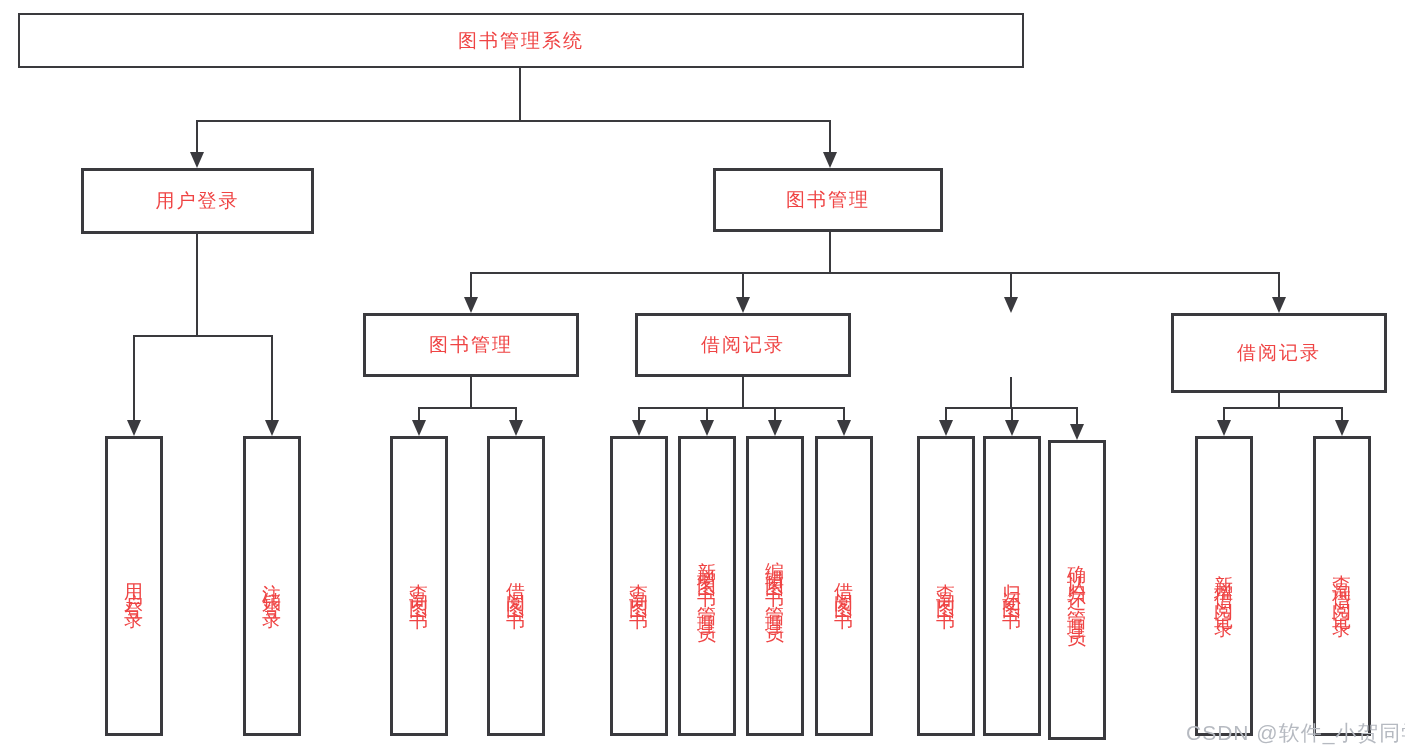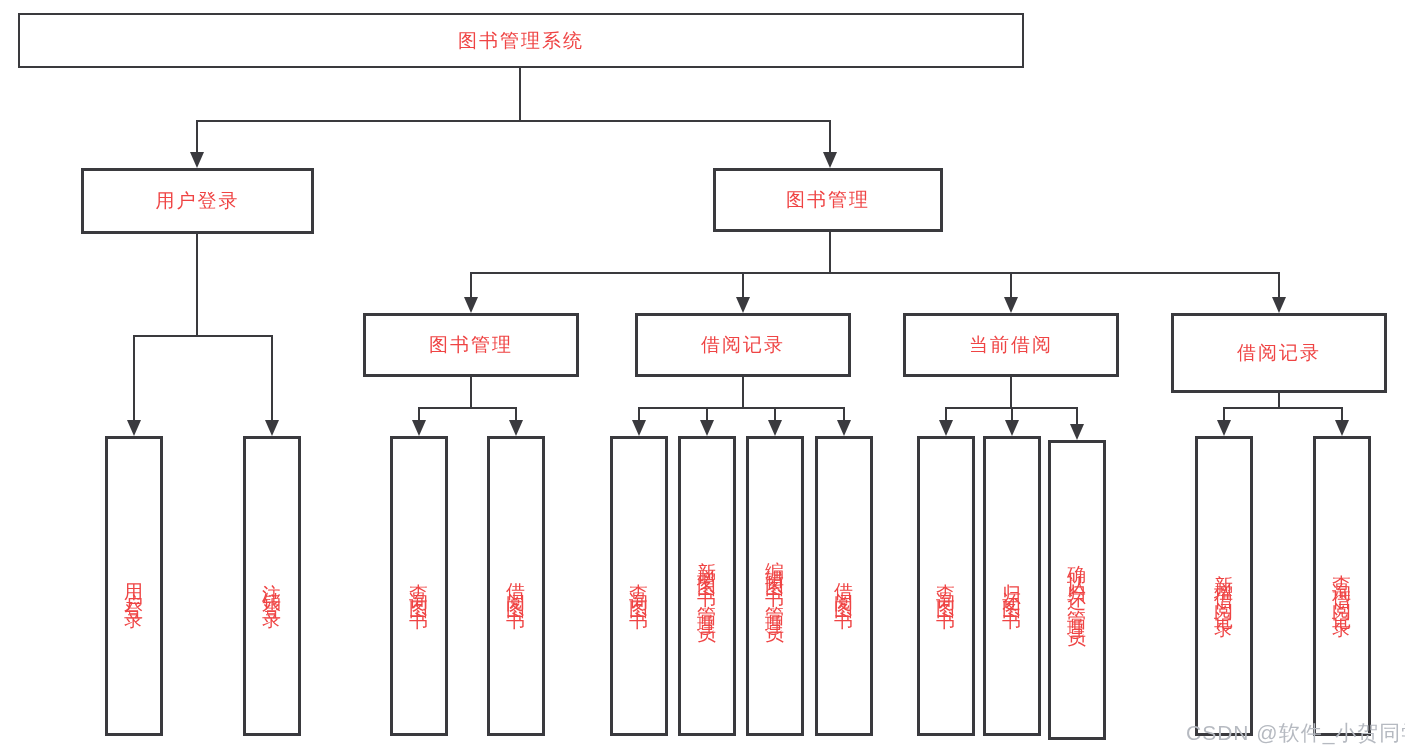--- a/index.html
+++ b/index.html
@@ -110,23 +110,20 @@
   <div class="node h n-bookmgmt">
     <span class="label">图书管理</span>
   </div>
 
   <div class="node h n-newrec">
     <span class="label">图书管理</span>
   </div>
   <div class="node h n-borrow">
     <span class="label">借阅记录</span>
   </div>
-  <div class="node h n-current">
-    <span class="label">当前借阅</span>
-  </div>
   <div class="node h n-records">
     <span class="label">借阅记录</span>
   </div>
 
   <div class="node v leaf n-g1c1">
     <span class="label">用户登录</span>
   </div>
   <div class="node v leaf n-g1c2">
     <span class="label">注销登录</span>
   </div>

